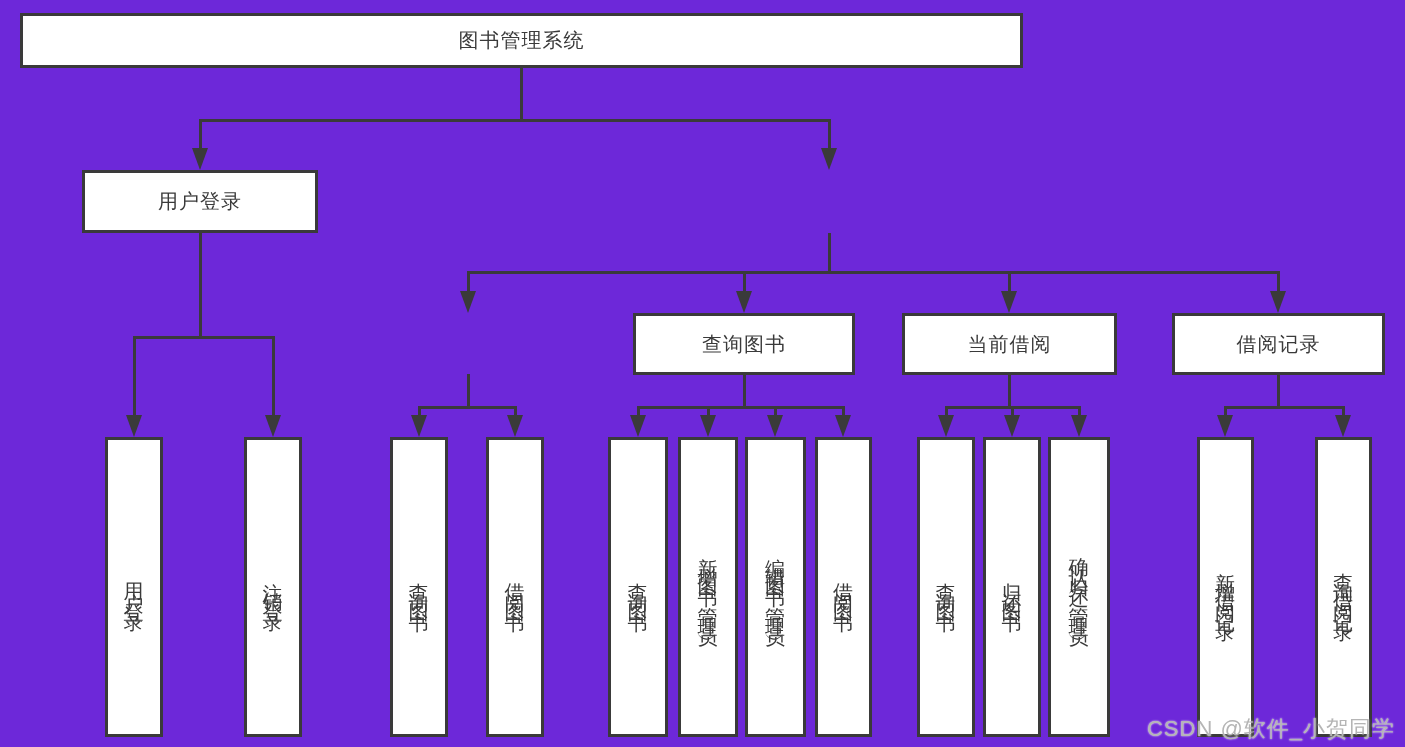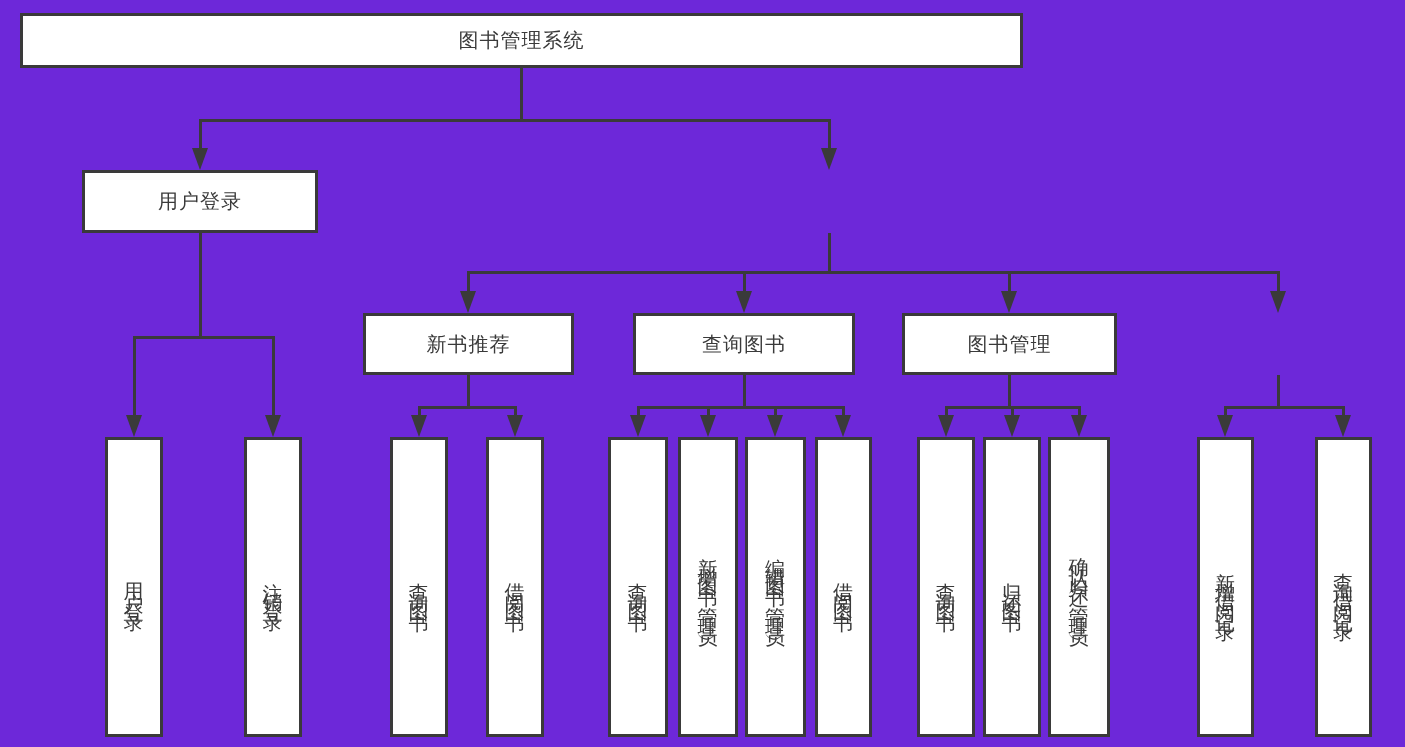--- a/index.html
+++ b/index.html
@@ -71,23 +71,23 @@
 </style>
 </head>
 <body>
 
 <div id="stage">
 
   <div class="hbox" style="left:20px; top:13px; width:1003px; height:55px;">图书管理系统</div>
 
   <div class="hbox" style="left:82px; top:170px; width:236px; height:63px;">用户登录</div>
 
-  <div class="hbox" style="left:363px; top:313px; width:211px; height:62px;">新书推荐</div>
   <div class="hbox" style="left:633px; top:313px; width:222px; height:62px;">查询图书</div>
-  <div class="hbox" style="left:902px; top:313px; width:215px; height:62px;">图书管理</div>
+  <div class="hbox" style="left:902px; top:313px; width:215px; height:62px;">当前借阅</div>
+  <div class="hbox" style="left:1172px; top:313px; width:213px; height:62px;">借阅记录</div>
 
   <div class="vbox" style="left:105px; top:437px; width:58px; height:300px;">
     <span>用户登录</span>
   </div>
   <div class="vbox" style="left:244px; top:437px; width:58px; height:300px;">
     <span>注销登录</span>
   </div>
 
   <div class="vbox" style="left:390px; top:437px; width:58px; height:300px;">
     <span>查询图书</span>
@@ -119,20 +119,21 @@
     <span>确认归还（管理员）</span>
   </div>
 
   <div class="vbox" style="left:1197px; top:437px; width:57px; height:300px;">
     <span>新增借阅记录</span>
   </div>
   <div class="vbox" style="left:1315px; top:437px; width:57px; height:300px;">
     <span>查询借阅记录</span>
   </div>
 
+  <div class="watermark">CSDN @软件_小贺同学</div>
 
 <div class="vline" style="left: 520px; top: 68px; height: 53px;"></div>
     <div class="vline" style="left: 199px; top: 119px; height: 31px;"></div>
     <div class="vline" style="left: 828px; top: 119px; height: 31px;"></div>
     <div class="vline" style="left: 199px; top: 233px; height: 105px;"></div>
     <div class="vline" style="left: 133px; top: 336px; height: 81px;"></div>
     <div class="vline" style="left: 272px; top: 336px; height: 81px;"></div>
     <div class="vline" style="left: 828px; top: 233px; height: 41px;"></div>
     <div class="vline" style="left: 467px; top: 271px; height: 22px;"></div>
     <div class="vline" style="left: 743px; top: 271px; height: 22px;"></div>

